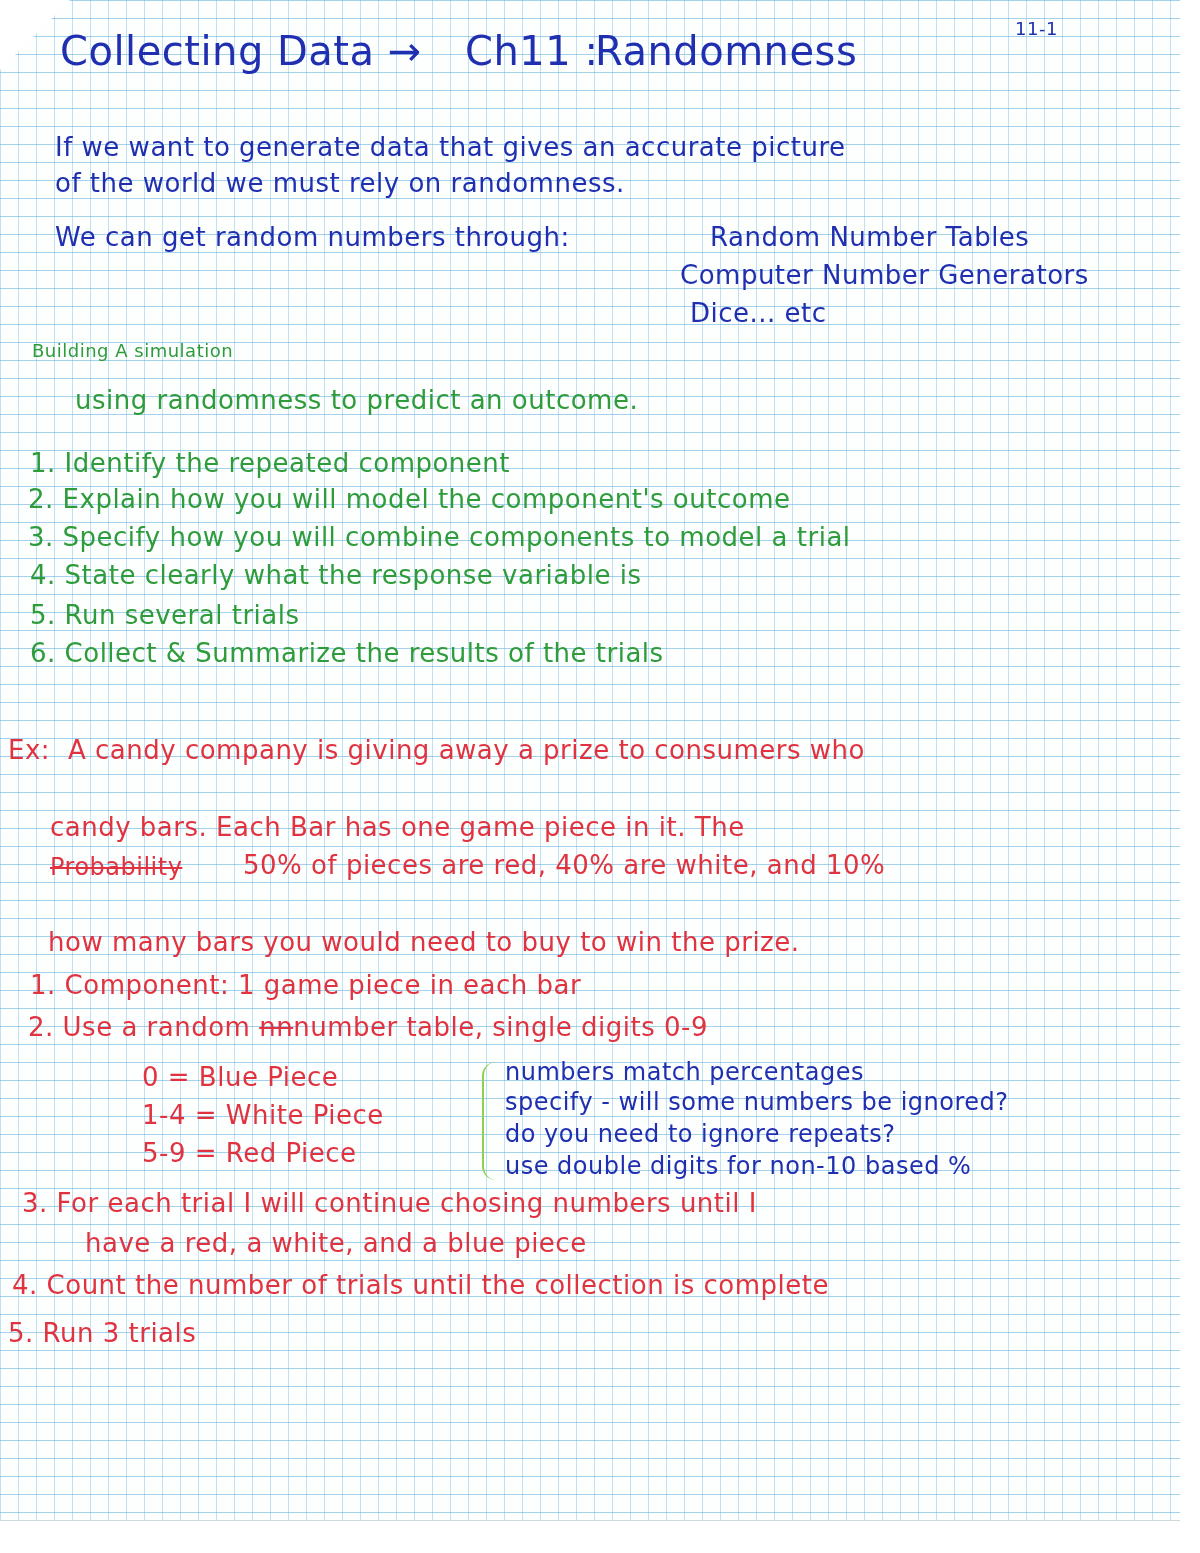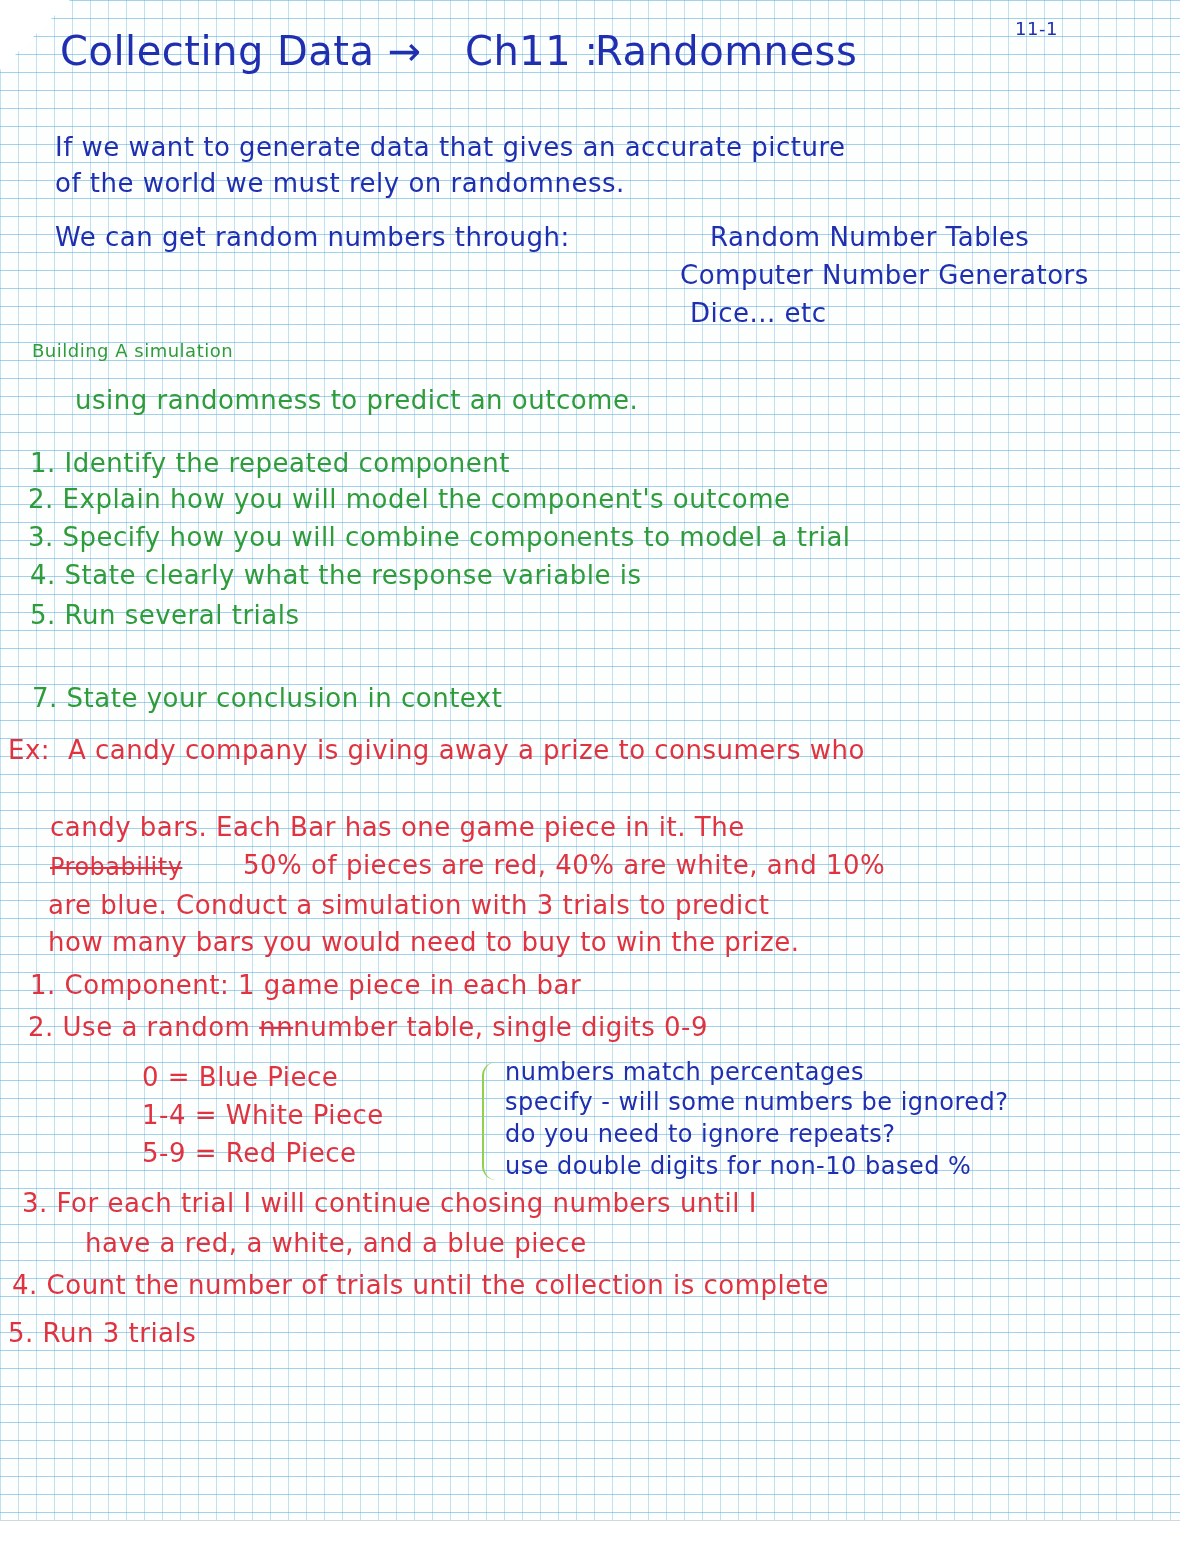--- a/index.html
+++ b/index.html
@@ -51,28 +51,27 @@
   <div class="line blue b" style="left:690px; top:298px;">Dice... etc</div>
 
   <div class="line green h u" style="left:32px; top:340px;">Building A simulation</div>
   <div class="line green b" style="left:75px; top:385px;">using randomness to predict an outcome.</div>
 
   <div class="line green b" style="left:30px; top:448px;">1. Identify the repeated component</div>
   <div class="line green b" style="left:28px; top:484px;">2. Explain how you will model the component's outcome</div>
   <div class="line green b" style="left:28px; top:522px;">3. Specify how you will combine components to model a trial</div>
   <div class="line green b" style="left:30px; top:560px;">4. State clearly what the response variable is</div>
   <div class="line green b" style="left:30px; top:600px;">5. Run several trials</div>
-  <div class="line green b" style="left:32px; top:683px;">7. State your conclusion in context</div>
+  <div class="line green b" style="left:30px; top:638px;">6. Collect &amp; Summarize the results of the trials</div>
 
   <div class="line red b u" style="left:8px; top:735px;">Ex:</div>
   <div class="line red b" style="left:68px; top:735px;">A candy company is giving away a prize to consumers who</div>
   <div class="line red b" style="left:50px; top:812px;">candy bars. Each Bar has one game piece in it. The</div>
   <div class="line red s strike" style="left:50px; top:853px;">Probability</div>
   <div class="line red b" style="left:243px; top:850px;">50% of pieces are red, 40% are white, and 10%</div>
-  <div class="line red b" style="left:48px; top:890px;">are blue. Conduct a simulation with 3 trials to predict</div>
   <div class="line red b" style="left:48px; top:927px;">how many bars you would need to buy to win the prize.</div>
 
   <div class="line red b" style="left:30px; top:970px;">1. Component: 1 game piece in each bar</div>
   <div class="line red b" style="left:28px; top:1012px;">
     <span>2. Use a random </span><span class="strike">nn</span><span>number table, single digits 0-9</span>
   </div>
 
   <div class="line red b" style="left:142px; top:1062px;">0 = Blue Piece</div>
   <div class="line red b" style="left:142px; top:1100px;">1-4 = White Piece</div>
   <div class="line red b" style="left:142px; top:1138px;">5-9 = Red Piece</div>

